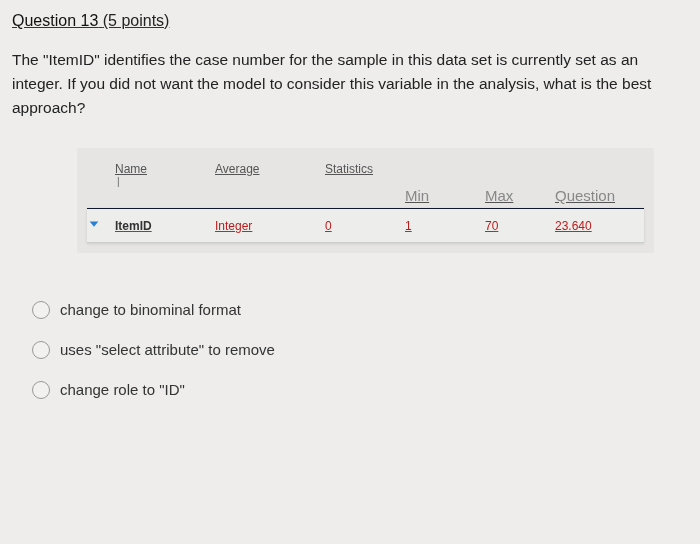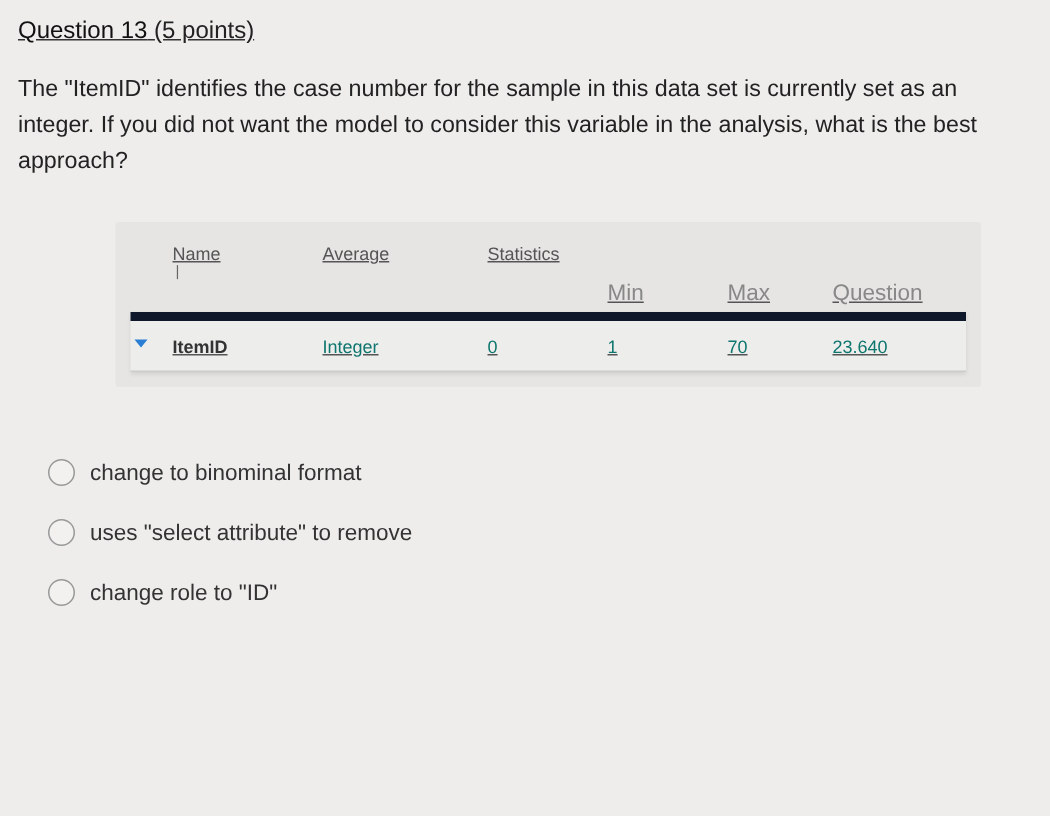--- a/index.html
+++ b/index.html
@@ -46,37 +46,37 @@
     .sub-header-row {
       display: grid;
       grid-template-columns: 28px 100px 110px 80px 80px 70px 70px;
       font-size: 15px;
       color: #888;
       padding-bottom: 4px;
     }
     .data-row {
       background: #ededec;
       padding: 8px 0;
-      border-top: 6px solid #0f172a;
+      border-top: 1px solid #0f172a;
       border-bottom: 1px solid #ccc;
       box-shadow: 0 1px 3px rgba(0,0,0,0.1);
     }
     .chevron {
       width: 14px; height: 14px;
     }
     .col-icon svg { width: 12px; height: 12px; vertical-align: middle; margin-right: 4px; }
     .item-name { font-weight: bold; color: #333; }
-    .val { color: #0f766e; font-size: 12px; }
+    .val { color: #b91c1c; font-size: 12px; }
     .answers {
       margin-top: 48px;
       padding-left: 20px;
     }
     .answer {
       display: flex;
-      align-items: center;
+      align-items: flex-start;
       margin-bottom: 22px;
       font-size: 15px;
       color: #333;
     }
     .radio {
       width: 18px; height: 18px;
       border: 1.5px solid #999;
       border-radius: 50%;
       margin-right: 10px;
       background: #f2f1f0;

